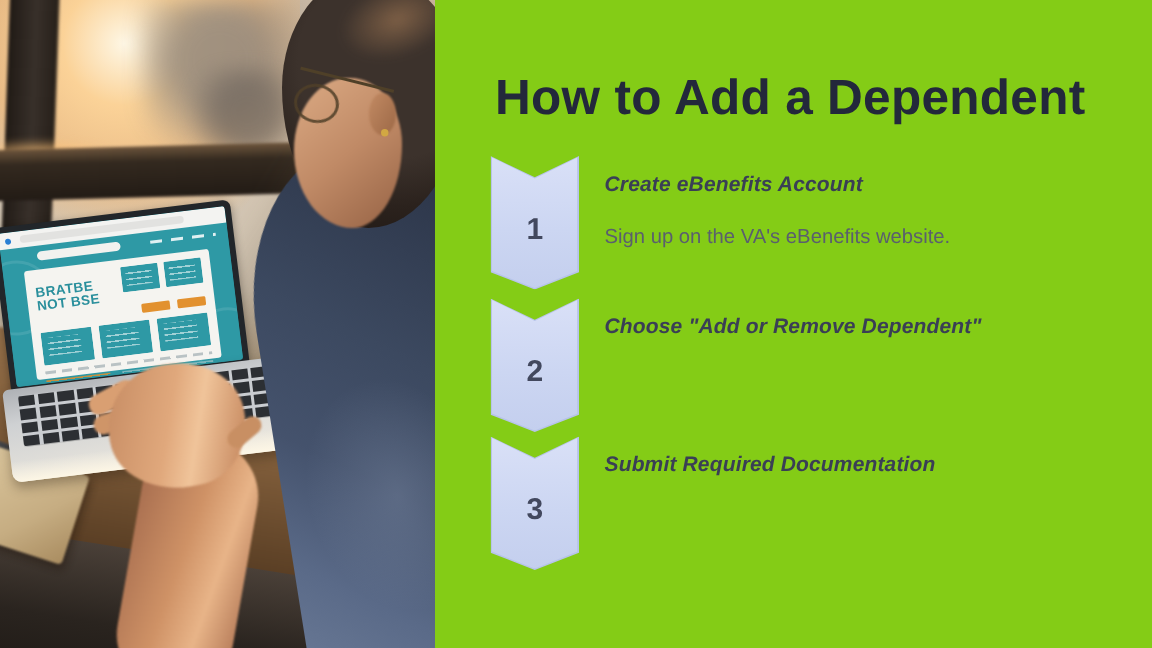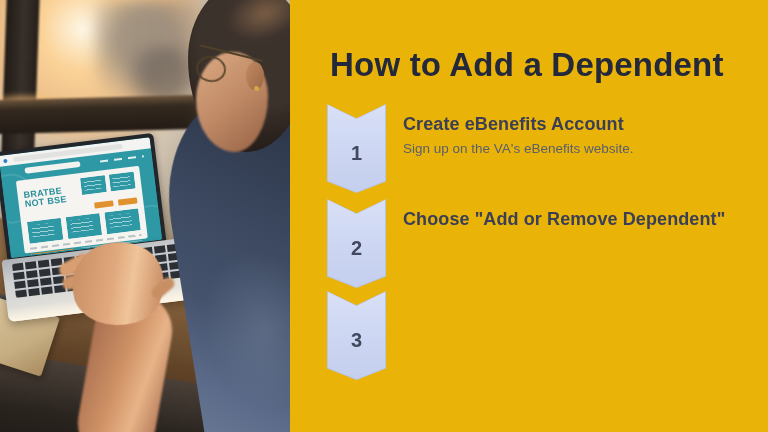--- a/index.html
+++ b/index.html
@@ -104,37 +104,37 @@
   .hair-shine { left: 225px; top: -12px; width: 80px; height: 50px; border-radius: 50%; transform: rotate(-20deg);
     background: radial-gradient(ellipse at 50% 50%, rgba(190,140,95,.5), rgba(190,140,95,0) 70%); filter: blur(3px); }
   .face { left: 196px; top: 52px; width: 72px; height: 100px; border-radius: 50% 48% 46% 54% / 48% 44% 56% 52%;
     background: linear-gradient(140deg, #d6a47e 10%, #c08a66 50%, #9e6a4b 90%); filter: blur(.8px); }
   .glasses-temple { left: 198px; top: 52px; width: 64px; height: 14px; border-top: 2.5px solid #4f4028; transform: rotate(14deg); filter: blur(.4px); }
   .glasses-lens { left: 196px; top: 56px; width: 30px; height: 26px; border: 2px solid rgba(80,64,40,.85); border-radius: 50% 50% 50% 50%; transform: rotate(10deg); filter: blur(.5px); }
   .ear { left: 246px; top: 62px; width: 18px; height: 28px; border-radius: 50%; background: linear-gradient(120deg,#c28a63,#9c6846); filter: blur(.6px); }
   .earring { left: 254px; top: 86px; width: 5px; height: 5px; border-radius: 50%; background: #d2a843; }
 
   
-  .panel { position: absolute; left: 290px; top: 0; width: 478px; height: 432px; background: #eab308; }
+  .panel { position: absolute; left: 290px; top: 0; width: 478px; height: 432px; background: #84cc16; }
   .page-title { position: absolute; left: 40px; top: 46px; font-size: 33px; font-weight: 700; color: #23283b; letter-spacing: .2px; }
 
   .step { position: absolute; left: 0; width: 478px; }
   .step-1 { top: 104px; } .step-2 { top: 199px; } .step-3 { top: 291px; }
 
   .chevron-outer { position: absolute; left: 37px; top: 0; width: 59px; height: 89px;
     clip-path: polygon(0% 0%, 50% 16%, 100% 0%, 100% 87%, 50% 100%, 0% 87%); background: #b7c4e9; }
   .chevron-inner { position: absolute; left: 1px; top: 1px; right: 1px; bottom: 1px;
     clip-path: polygon(0% 0%, 50% 16%, 100% 0%, 100% 87%, 50% 100%, 0% 87%);
     background: linear-gradient(180deg, #d9e0f7 0%, #ccd6f2 55%, #c4cfee 100%);
     display: flex; align-items: center; justify-content: center; }
   .step-number { padding-top: 10px; font-size: 20px; font-weight: 600; color: #42485e; }
 
   .step-text { position: absolute; left: 113px; top: 10px; width: 360px; }
-  .step-title { font-size: 18px; font-weight: 700; color: #3a3f55; letter-spacing: .1px; }
-  .step-desc { margin-top: 6px; font-size: 13.5px; color: #5a5f6e; }
+  .step-title { font-size: 14px; font-weight: 700; color: #3a3f55; letter-spacing: .1px; font-style: italic; }
+  .step-desc { margin-top: 20px; font-size: 13.5px; color: #5a5f6e; }
 </style>
 </head>
 <body>
 
 <div class="slide">
 
   <div class="photo">
     <div class="sun-glow"></div>
     <div class="outside-blob1"></div>
     <div class="outside-blob2"></div>
@@ -244,17 +244,18 @@
       </div>
     </div>
 
     <div class="step step-3">
       <div class="chevron-outer">
         <div class="chevron-inner">
           <div class="step-number">3</div>
         </div>
       </div>
       <div class="step-text">
+        <div class="step-title">Submit Required Documentation</div>
       </div>
     </div>
   </div>
 
 </div>
 
 </body></html>

